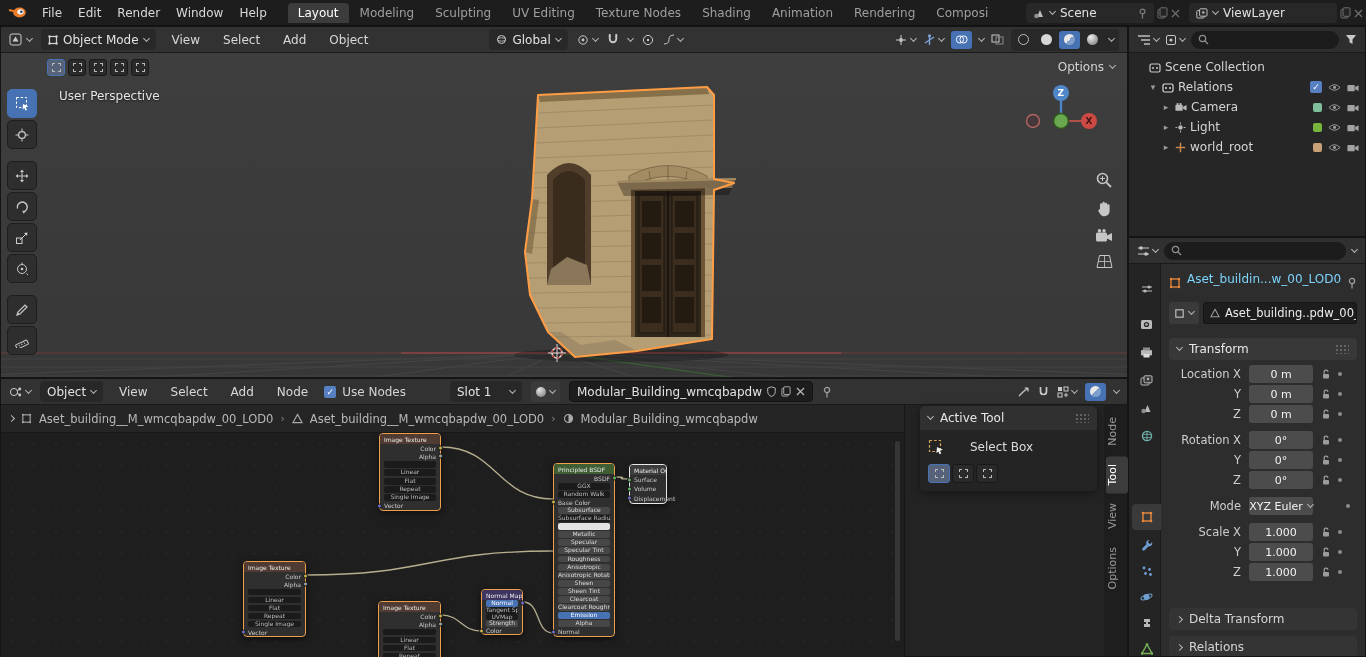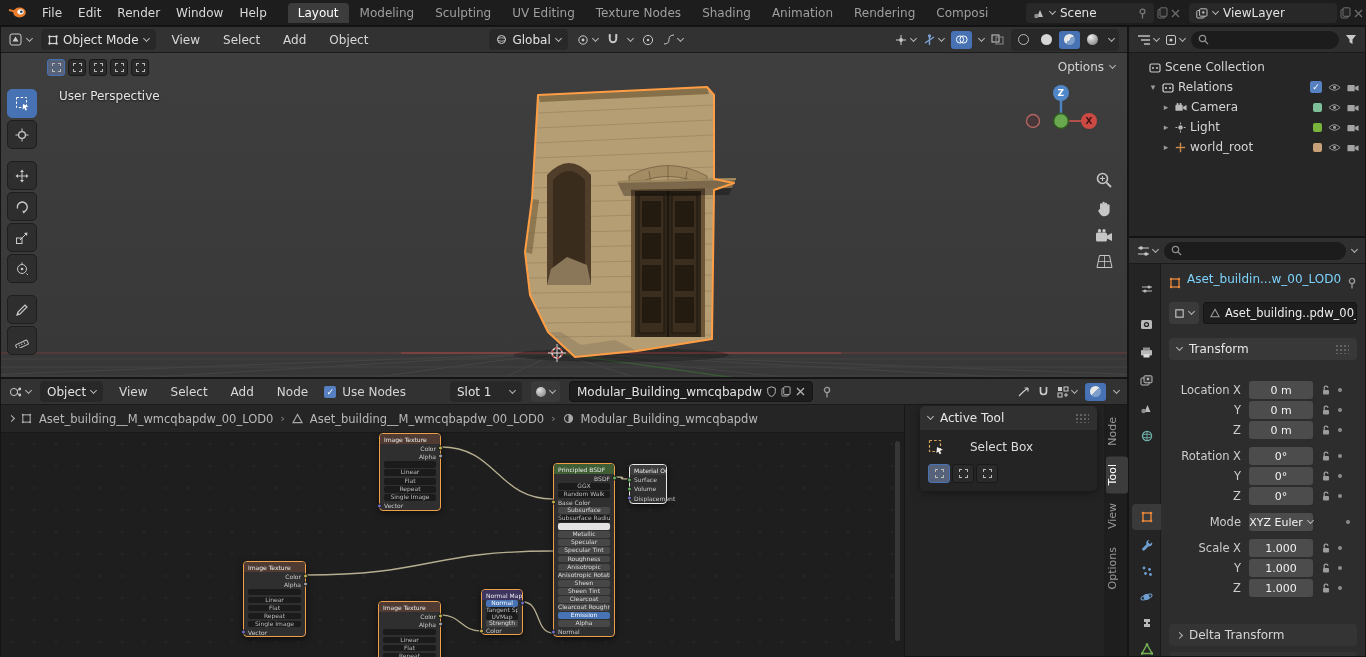--- a/index.html
+++ b/index.html
@@ -842,21 +842,21 @@
               </svg>
             </span>
           <span>Aset_building..pdw_00_LOD0</span>
         </div>
       </div>
       <div class="sechdr">
         <i class="chev"></i>
         <span>Transform</span>
         <span class="grip"></span>
       </div>
-      <div id="transform-rows" style="margin-top:20px">
+      <div id="transform-rows" style="margin-top:4px">
           <div class="trow">
             <span class="tlabel">Location X</span>
             <div class="tfield">
               <span>0 m</span>
             </div>
             <span class="tlock">
               <svg width="10" height="11" viewBox="0 0 10 11">
                 <path d="M3.2 5 V3.4 a1.9 1.9 0 0 1 3.8 -0.6" fill="none" stroke="#9c9c9c" stroke-width="1.2"></path>
                 <rect x="2" y="5" width="6" height="4.6" rx="1" fill="#9c9c9c"></rect>
               </svg>

